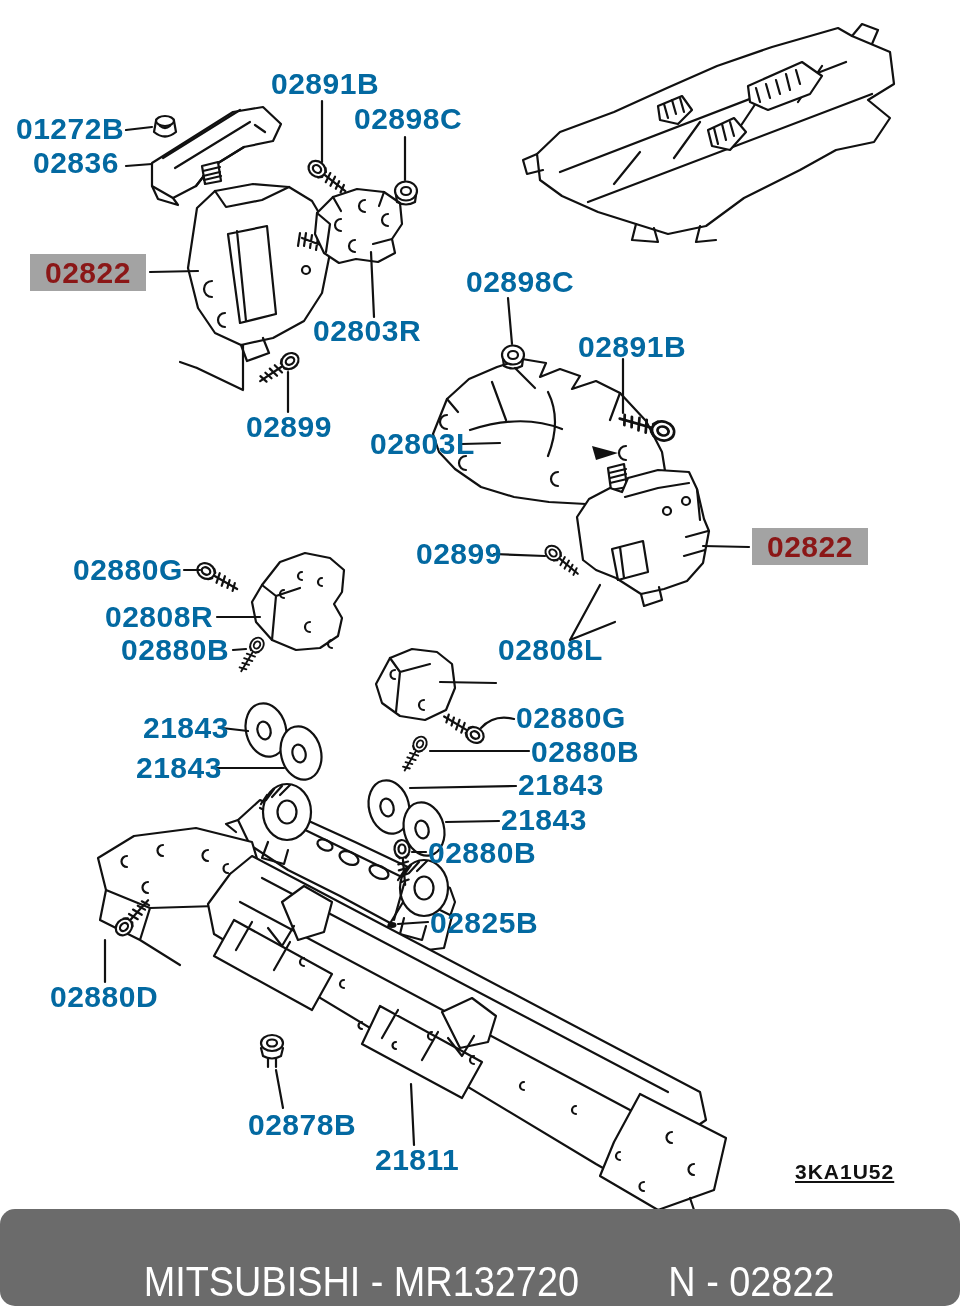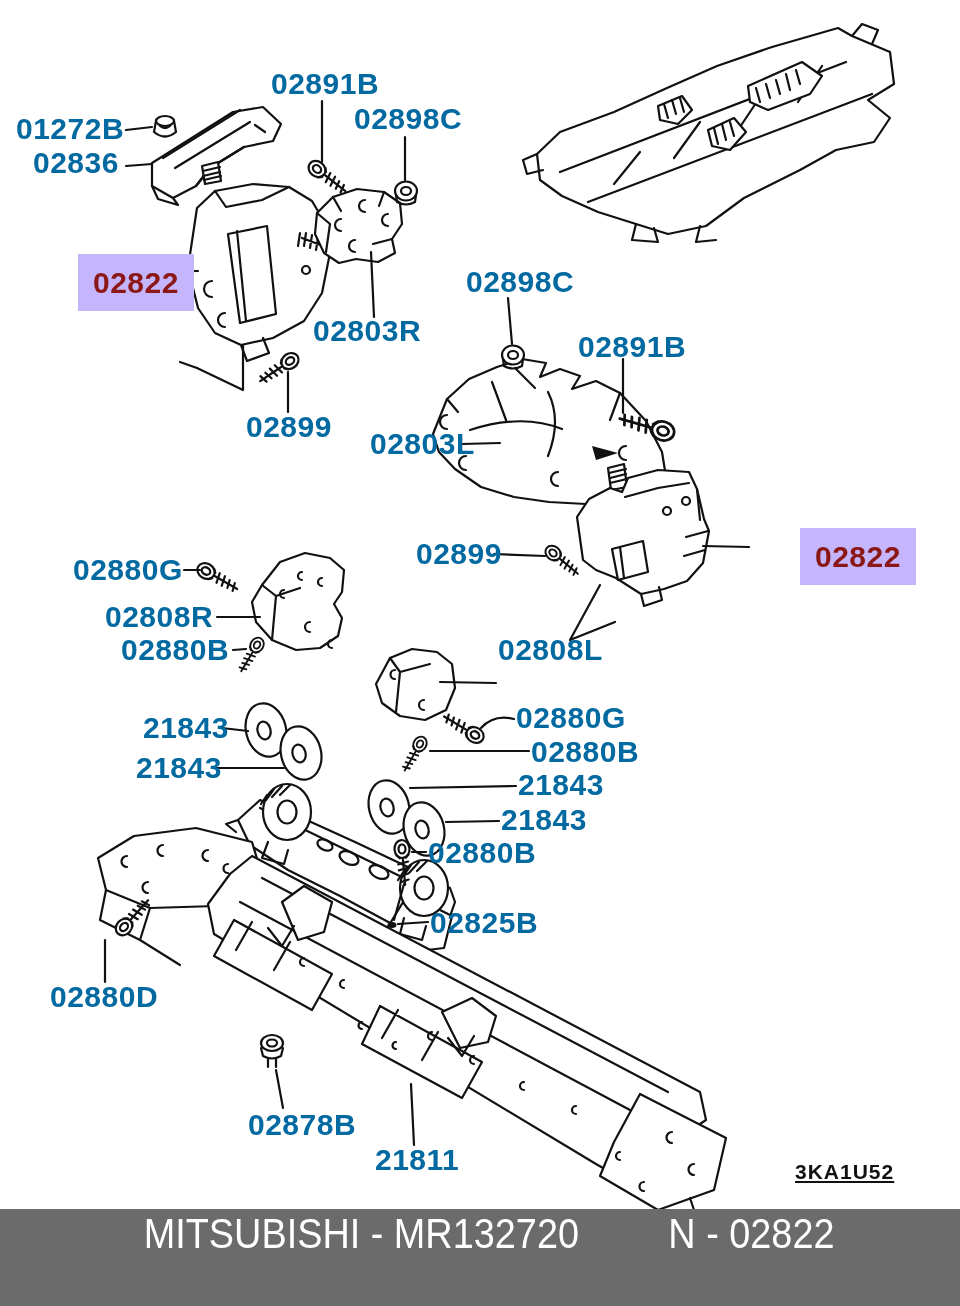--- a/index.html
+++ b/index.html
@@ -1,24 +1,24 @@
 <!DOCTYPE html>
 <html><head>
 <meta charset="utf-8">
 <style>
   html,body{margin:0;padding:0;background:#fff;}
   #stage{position:relative;width:960px;height:1306px;background:#fff;overflow:hidden;
          font-family:"Liberation Sans",sans-serif;}
   #art{position:absolute;left:0;top:0;}
   .lbl{position:absolute;font:700 30px "Liberation Sans",sans-serif;letter-spacing:.5px;
        color:#0369a1;white-space:nowrap;line-height:31px;}
-  .lbl.hl{background:#c4b5fd;color:#8b1717;padding:13px 15px;margin-left:48px;}
+  .lbl.hl{background:#a3a3a3;color:#8b1717;padding:3px 15px;}
   .code{position:absolute;font:700 21px "Liberation Sans",sans-serif;letter-spacing:1px;color:#111;text-decoration:underline;}
   #footer{position:absolute;left:0;top:1209px;width:960px;height:97px;background:#6b6b6b;
-          display:flex;align-items:flex-start;justify-content:center;gap:48px;}
+          display:flex;align-items:flex-end;justify-content:center;gap:48px;border-radius:15px;}
   #footer span{color:#fff;font:400 43px "Liberation Sans",sans-serif;display:inline-block;
           transform:scaleX(.88);transform-origin:center;white-space:nowrap;}
   svg *{stroke:#111;stroke-width:2.2;fill:none;stroke-linecap:round;stroke-linejoin:round;}
   svg .solid{fill:#111;stroke:none;}
   svg .body{fill:#fff;}
 </style>
 </head>
 <body>
 
 <div id="stage">

